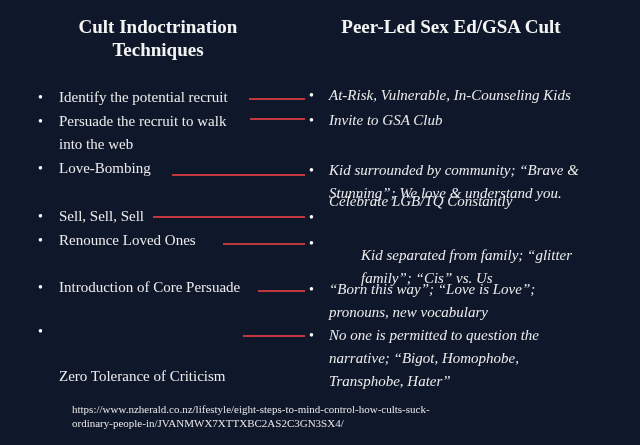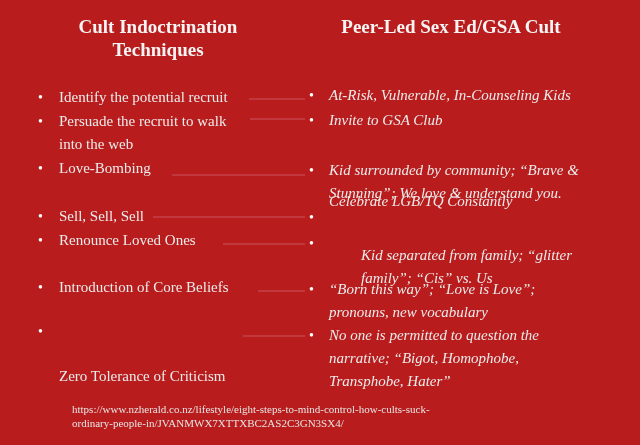--- a/index.html
+++ b/index.html
@@ -13,21 +13,21 @@
     position: relative;
     overflow: hidden;
     font-family: "Liberation Serif", "DejaVu Serif", serif;
     color: #f2f2f2;
   }
   .slide {
     position: absolute;
     left: 0; top: 0;
     width: 640px;
     height: 445px;
-    background: #b91c1c;
+    background: #0f172a;
   }
   .title {
     position: absolute;
     font-weight: bold;
     font-size: 19px;
     line-height: 23px;
     color: #f4f4f4;
     text-align: center;
   }
   .title-left {
@@ -107,21 +107,21 @@
   <span class="bullet right-bullet" style="top:206px;">•</span>
   <div class="item right-text" style="top:190px;">Celebrate LGB/TQ Constantly</div>
 
   <span class="bullet left-bullet" style="top:229px;">•</span>
   <div class="item left-text" style="top:229px;">Renounce Loved Ones</div>
   <div class="connector" style="left:223px; width:82px; top:243px;"></div>
   <span class="bullet right-bullet" style="top:232px;">•</span>
   <div class="item right-text" style="top:244px; width:262px;margin-left:32px;">Kid separated from family; “glitter family”; “Cis” vs. Us</div>
 
   <span class="bullet left-bullet" style="top:276px;">•</span>
-  <div class="item left-text" style="top:276px;">Introduction of Core Beliefs</div>
+  <div class="item left-text" style="top:276px;">Introduction of Core Persuade</div>
   <div class="connector" style="left:258px; width:47px; top:290px;"></div>
   <span class="bullet right-bullet" style="top:278px;">•</span>
   <div class="item right-text" style="top:278px; width:250px;">“Born this way”; “Love is Love”; pronouns, new vocabulary</div>
 
   <span class="bullet left-bullet" style="top:320px;">•</span>
   <div class="item left-text" style="top:320px; width:230px;margin-top:45px;">Zero Tolerance of Criticism</div>
   <div class="connector" style="left:243px; width:62px; top:335px;"></div>
   <span class="bullet right-bullet" style="top:324px;">•</span>
   <div class="item right-text" style="top:324px; width:250px;">No one is permitted to question the narrative; “Bigot, Homophobe, Transphobe, Hater”</div>
 

